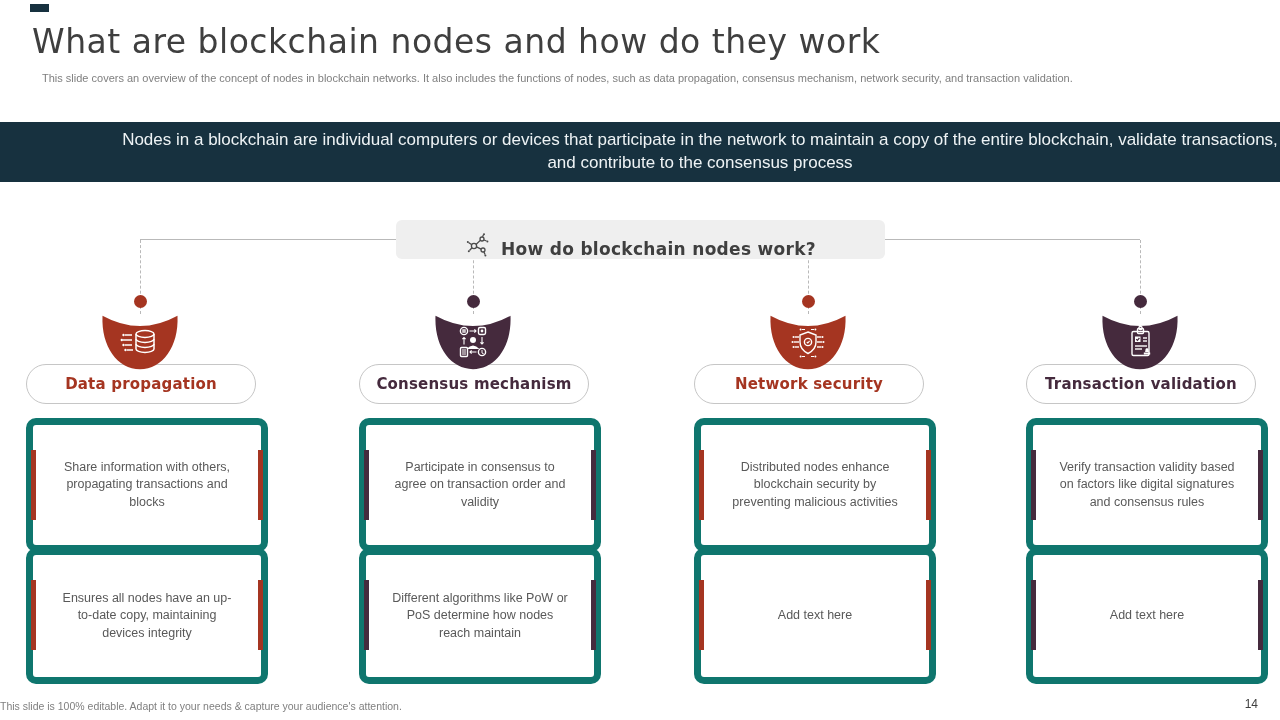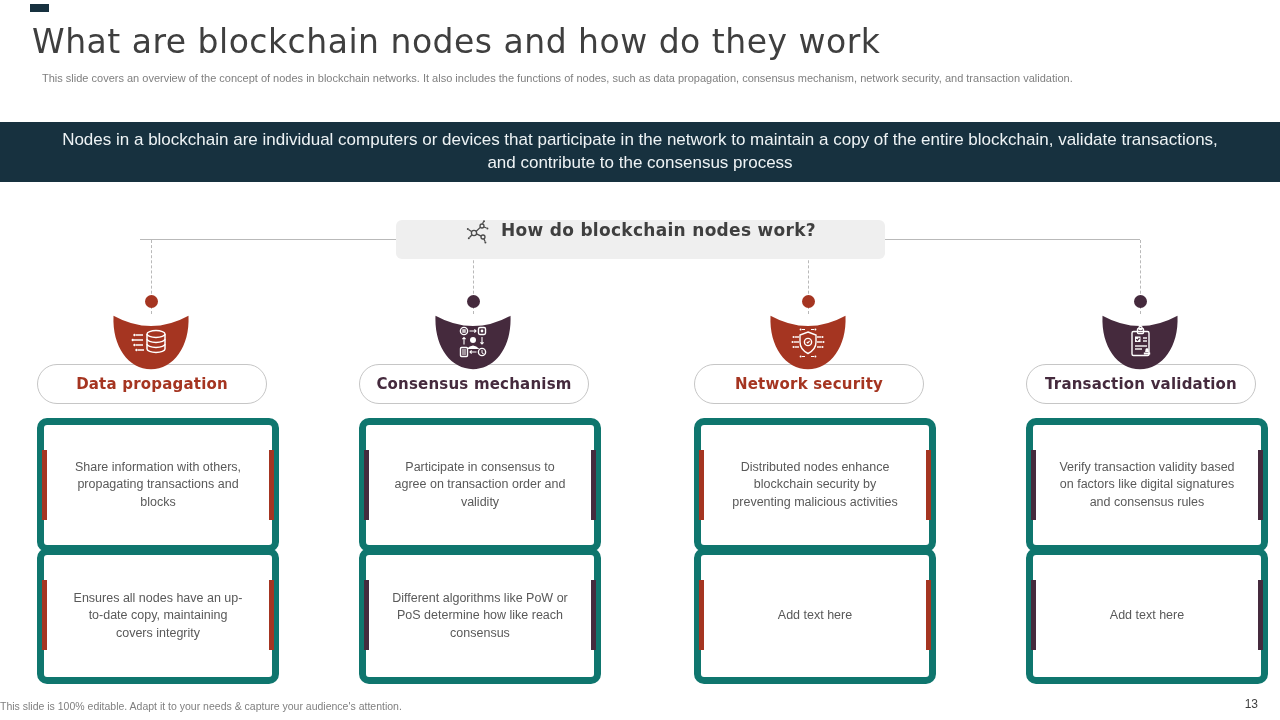--- a/index.html
+++ b/index.html
@@ -23,21 +23,21 @@
   }
   .banner-text{
     width:1160px;text-align:center;color:#eef3f5;font-size:17px;line-height:1.35;
   }
   .hline{
     position:absolute;left:140px;top:239px;width:1000px;height:0;
     border-top:1px solid #b9b9b9;z-index:1;
   }
   .qheader{
     position:absolute;left:396px;top:220px;width:489px;height:39px;background:#EFEFEF;
-    border-radius:6px;display:flex;align-items:flex-start;justify-content:center;gap:10px;z-index:3;
+    border-radius:6px;display:flex;align-items:flex-end;justify-content:center;gap:10px;z-index:3;
   }
   .qheader .qtext{font-size:17px;font-weight:bold;color:#3f3f3f;letter-spacing:0.3px;font-family:"DejaVu Sans",sans-serif;}
   .col{position:absolute;top:0;width:232px;height:720px;}
   .col .vdash{
     position:absolute;left:116px;top:240px;height:74px;width:0;
     border-left:1px dashed #b9b9b9;z-index:2;
   }
   .col .dot{
     position:absolute;left:110px;top:295px;width:13px;height:13px;border-radius:50%;z-index:3;
   }
@@ -71,21 +71,21 @@
 </head>
 <body>
 
 <div class="stage">
 
   <div class="top-accent"></div>
 
   <div class="title">What are blockchain nodes and how do they work</div>
   <div class="subtitle">This slide covers an overview of the concept of nodes in blockchain networks. It also includes the functions of nodes, such as data propagation,  consensus mechanism, network security, and transaction validation.</div>
 
-  <div class="banner" style="background: rgb(23, 49, 63);">
+  <div class="banner" style="background: rgb(23, 49, 63); justify-content: flex-end;">
     <div class="banner-text">Nodes in a blockchain are individual computers or devices that participate in the network to maintain a copy of the entire blockchain, validate transactions, and contribute to the consensus process</div>
   </div>
 
   <div class="hline"></div>
 
   <div class="qheader" style="background: rgb(239, 239, 239);">
     <span style="display:inline-flex;">
       <svg width="26" height="26" viewBox="0 0 26 26" fill="none" stroke="#4a4a4a" stroke-width="1.3">
         <circle cx="9" cy="13" r="2.6"></circle>
         <circle cx="17" cy="6" r="2"></circle>
@@ -100,21 +100,21 @@
         <circle cx="2.8" cy="8.9" r="1" fill="#4a4a4a" stroke="none"></circle>
         <circle cx="3.8" cy="18.3" r="1" fill="#4a4a4a" stroke="none"></circle>
         <circle cx="19" cy="1.2" r="1" fill="#4a4a4a" stroke="none"></circle>
         <circle cx="22.4" cy="8.4" r="1" fill="#4a4a4a" stroke="none"></circle>
         <circle cx="20.4" cy="22.4" r="1" fill="#4a4a4a" stroke="none"></circle>
       </svg>
     </span>
     <span class="qtext">How do blockchain nodes work?</span>
   </div>
 
-  <div class="col" style="left:35px;">
+  <div class="col" style="left:24px;">
     <div class="vdash"></div>
     <div class="dot" style="background: rgb(165, 53, 33);"></div>
     <div class="bowl-wrap" style="color: rgb(165, 53, 33);">
       <svg class="bowl" width="80" height="60" viewBox="0 0 84 64">
         <path d="M2 5 Q42 27 82 5 C83.5 38 66 62 42 62 C18 62 0.5 38 2 5 Z" fill="currentColor"></path>
       </svg>
       <span class="glyph">
         <svg width="40" height="40" viewBox="0 0 40 40" fill="none" stroke="#ffffff" stroke-width="1.5">
           <ellipse cx="25" cy="11" rx="9" ry="3.4"></ellipse>
           <path d="M16 11 V26 a9 3.4 0 0 0 18 0 V11"></path>
@@ -135,21 +135,21 @@
       <span style="color: rgb(165, 53, 33);">Data propagation</span>
     </div>
     <div class="card row1">
       <span class="bar left" style="background: rgb(165, 53, 33);"></span>
       <span class="bar right" style="background: rgb(165, 53, 33);"></span>
       <div class="ctext">Share information  with others,  propagating transactions  and blocks</div>
     </div>
     <div class="card row2">
       <span class="bar left" style="background: rgb(165, 53, 33);"></span>
       <span class="bar right" style="background: rgb(165, 53, 33);"></span>
-      <div class="ctext">Ensures all nodes have  an up-to-date  copy,  maintaining covers  integrity</div>
+      <div class="ctext">Ensures all nodes have  an up-to-date  copy,  maintaining devices  integrity</div>
     </div>
   </div>
 
   <div class="col" style="left:357px;">
     <div class="vdash"></div>
     <div class="dot" style="background: rgb(69, 42, 61);"></div>
     <div class="bowl-wrap" style="color: rgb(69, 42, 61);">
       <svg class="bowl" width="80" height="60" viewBox="0 0 84 64">
         <path d="M2 5 Q42 27 82 5 C83.5 38 66 62 42 62 C18 62 0.5 38 2 5 Z" fill="currentColor"></path>
       </svg>
@@ -176,21 +176,21 @@
       <span style="color: rgb(69, 42, 61);">Consensus  mechanism</span>
     </div>
     <div class="card row1">
       <span class="bar left" style="background: rgb(69, 42, 61);"></span>
       <span class="bar right" style="background: rgb(69, 42, 61);"></span>
       <div class="ctext">Participate in consensus to agree  on transaction  order and validity</div>
     </div>
     <div class="card row2">
       <span class="bar left" style="background: rgb(69, 42, 61);"></span>
       <span class="bar right" style="background: rgb(69, 42, 61);"></span>
-      <div class="ctext">Different  algorithms  like PoW or PoS  determine  how like  reach consensus</div>
+      <div class="ctext">Different  algorithms  like PoW or PoS  determine  how nodes  reach maintain</div>
     </div>
   </div>
 
   <div class="col" style="left:692px;">
     <div class="vdash"></div>
     <div class="dot" style="background: rgb(165, 53, 33);"></div>
     <div class="bowl-wrap" style="color: rgb(165, 53, 33);">
       <svg class="bowl" width="80" height="60" viewBox="0 0 84 64">
         <path d="M2 5 Q42 27 82 5 C83.5 38 66 62 42 62 C18 62 0.5 38 2 5 Z" fill="currentColor"></path>
       </svg>
@@ -267,15 +267,15 @@
       <div class="ctext">Verify  transaction  validity based  on  factors  like  digital signatures  and consensus  rules</div>
     </div>
     <div class="card row2">
       <span class="bar left" style="background: rgb(69, 42, 61);"></span>
       <span class="bar right" style="background: rgb(69, 42, 61);"></span>
       <div class="ctext">Add text here</div>
     </div>
   </div>
 
   <div class="footer-note">This slide is 100% editable.  Adapt it to your needs &amp; capture your audience's attention.</div>
-  <div class="page-num">13</div>
+  <div class="page-num">14</div>
 
 </div>
 
 </body></html>

